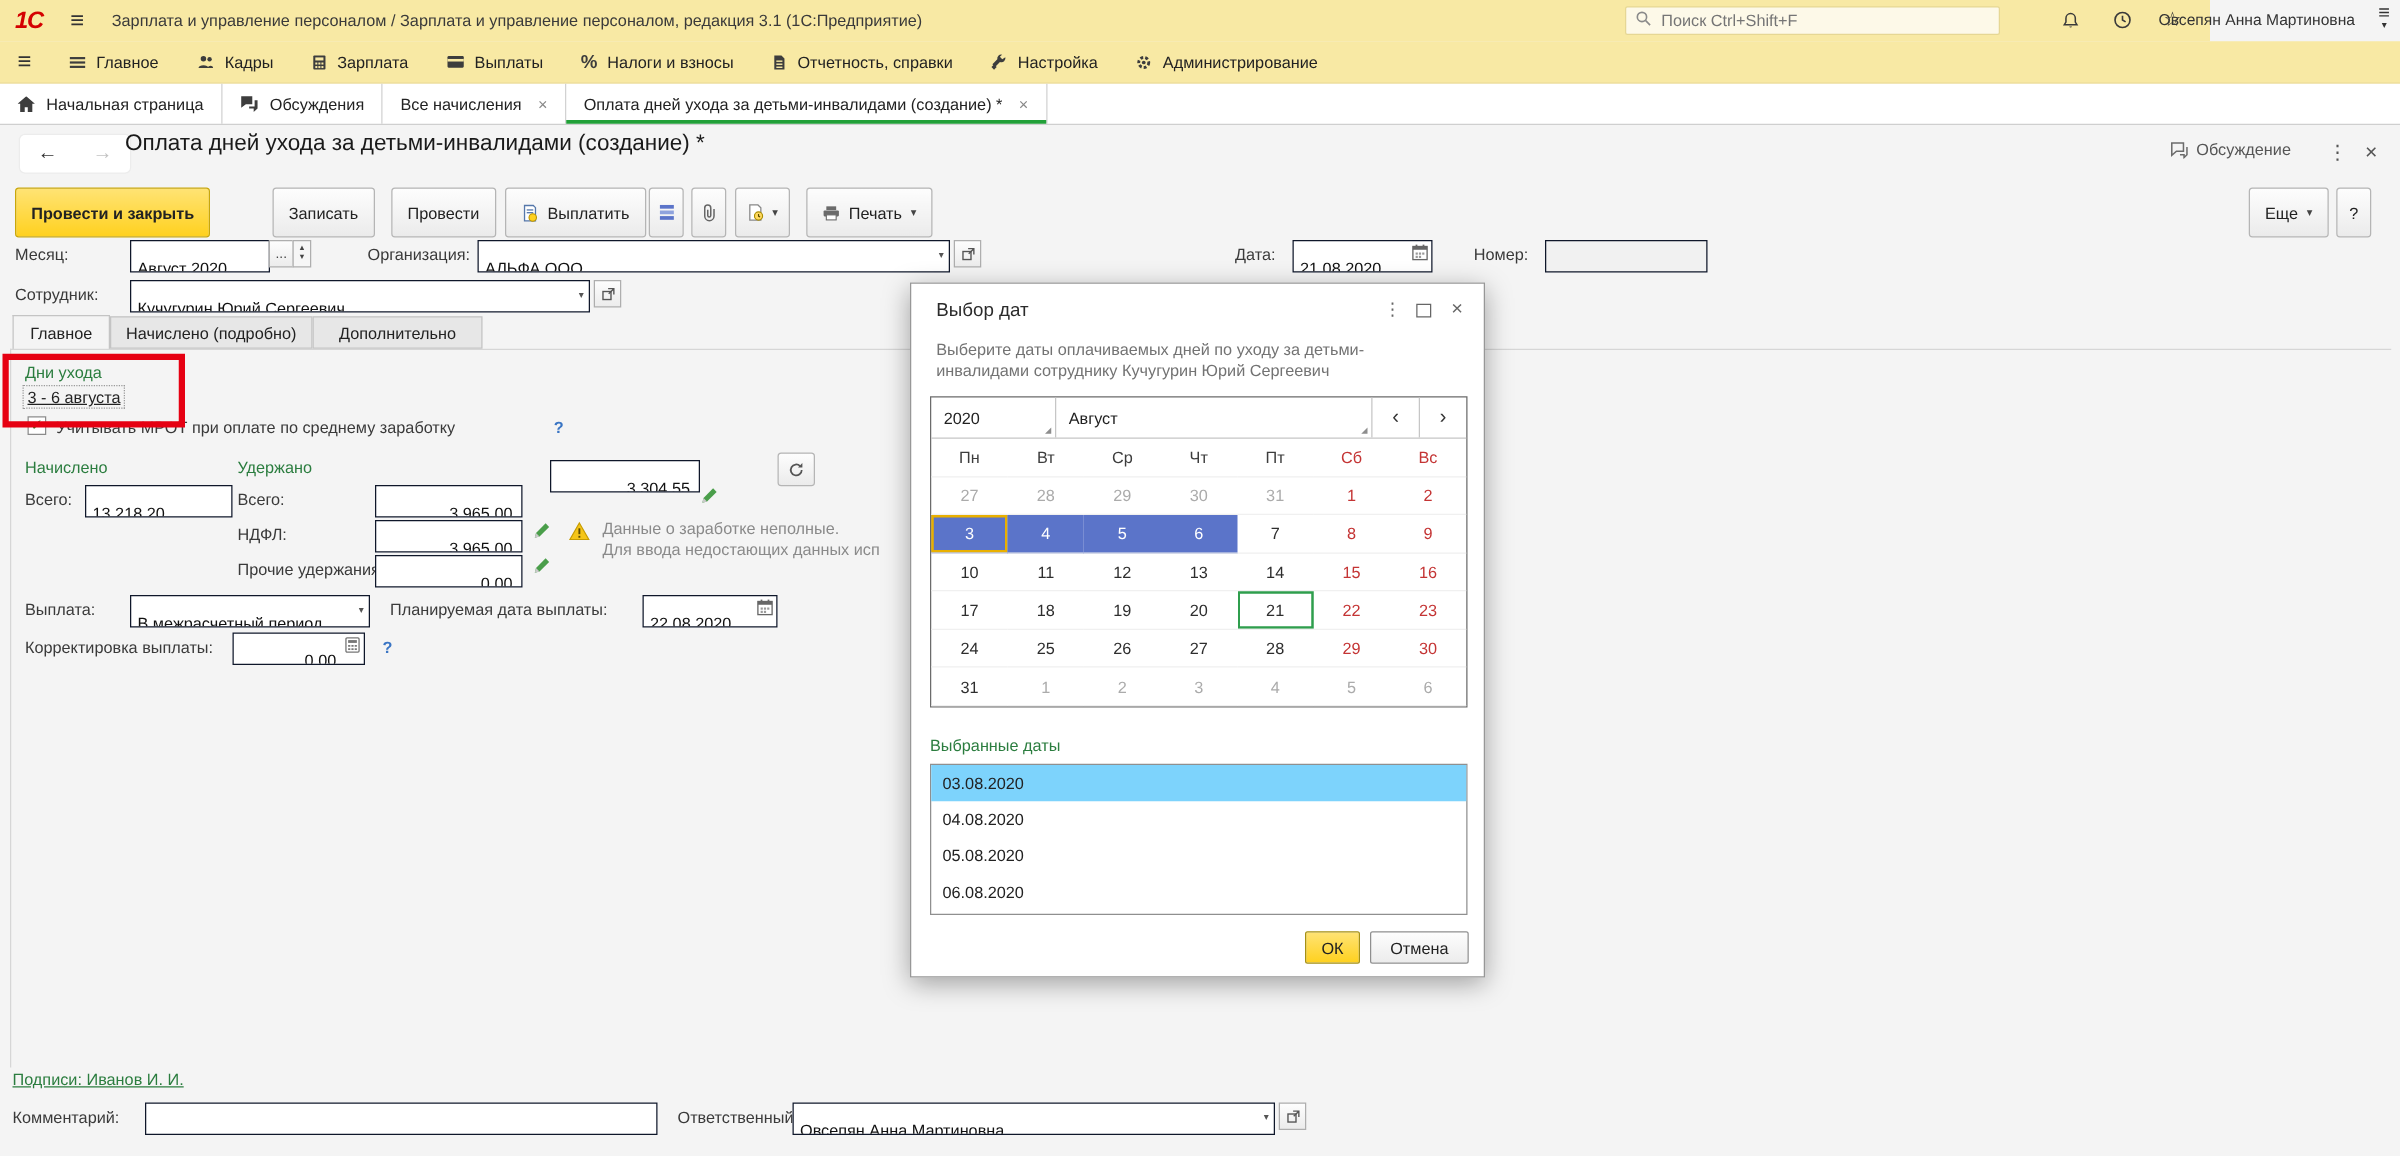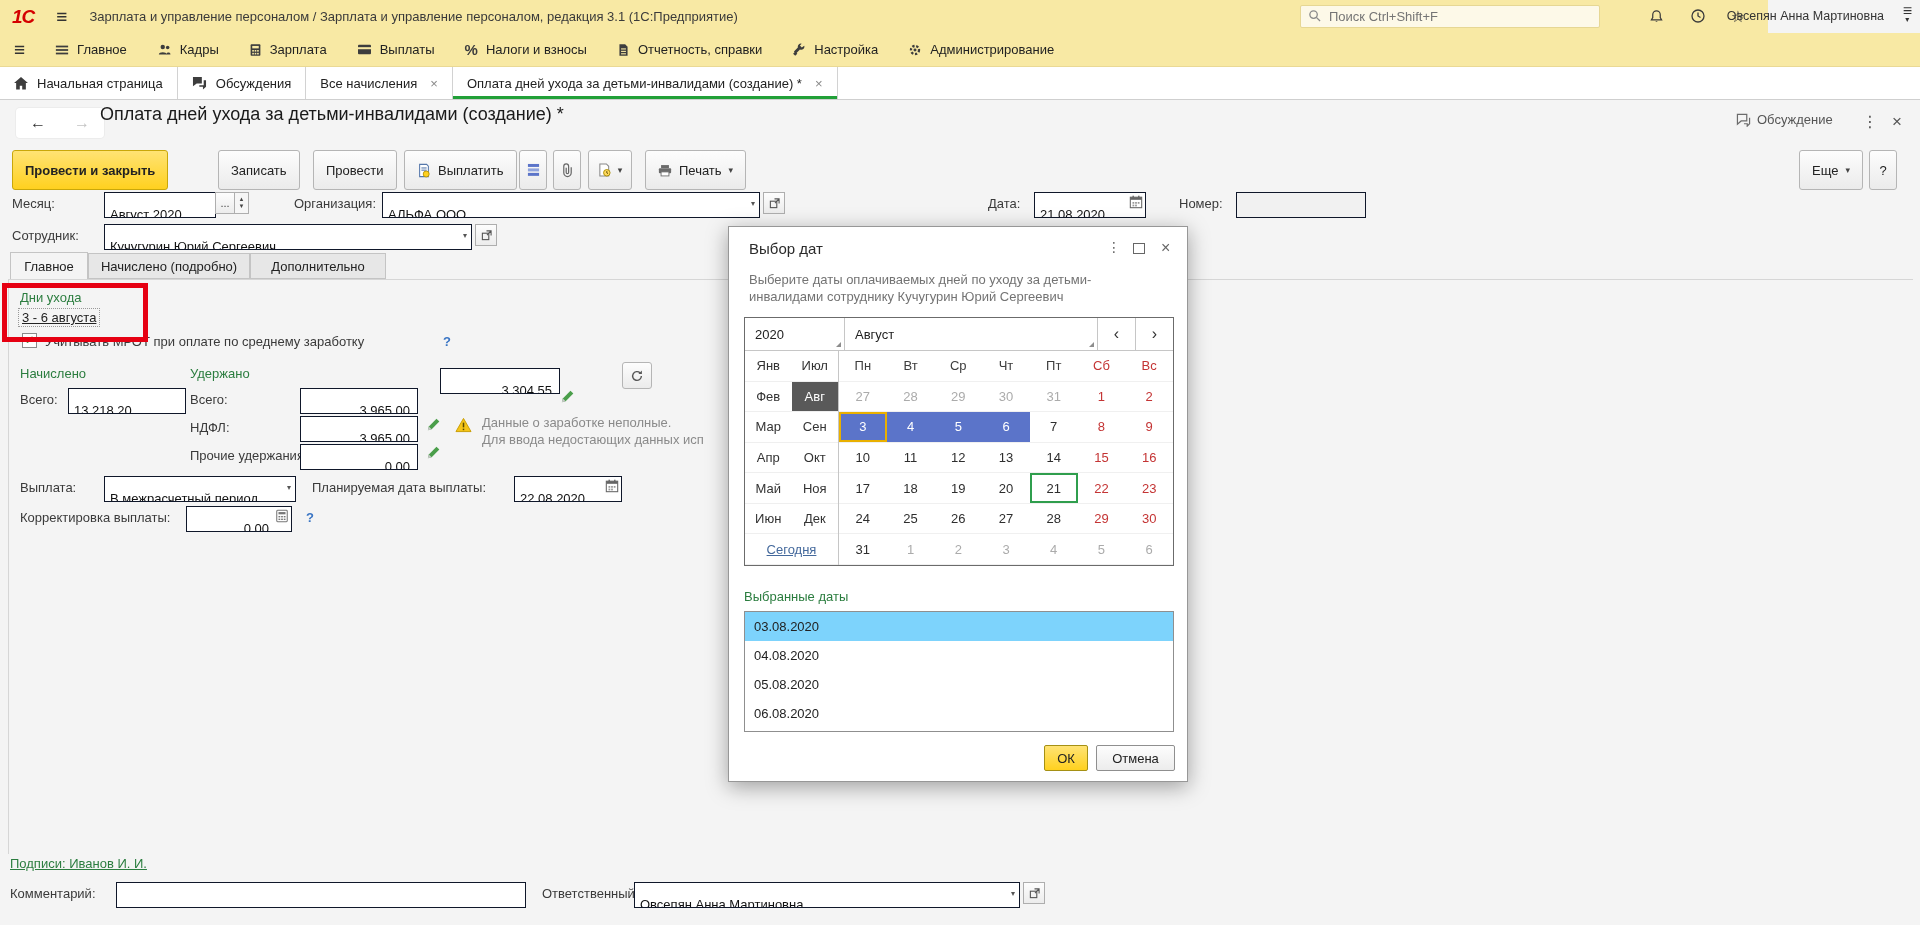--- a/index.html
+++ b/index.html
@@ -485,37 +485,20 @@
             <span>Август</span>
           </div>
         <div class="cal-nav">
             <span>‹</span>
           </div>
         <div class="cal-nav">
             <span>›</span>
           </div>
       </div>
       <div class="cal-body">
-        <div class="mcol">
-          <span class="mc">Янв</span>
-          <span class="mc">Июл</span>
-          <span class="mc">Фев</span>
-          <span class="mc cur">Авг</span>
-          <span class="mc">Мар</span>
-          <span class="mc">Сен</span>
-          <span class="mc">Апр</span>
-          <span class="mc">Окт</span>
-          <span class="mc">Май</span>
-          <span class="mc">Ноя</span>
-          <span class="mc">Июн</span>
-          <span class="mc">Дек</span>
-          <span class="mc today-link">
-              <span class="tlink">Сегодня</span>
-            </span>
-        </div>
         <div class="dcol">
           <span class="dc hd">Пн</span>
           <span class="dc hd">Вт</span>
           <span class="dc hd">Ср</span>
           <span class="dc hd">Чт</span>
           <span class="dc hd">Пт</span>
           <span class="dc hd we">Сб</span>
           <span class="dc hd we">Вс</span>
 
           <span class="dc out">27</span>

